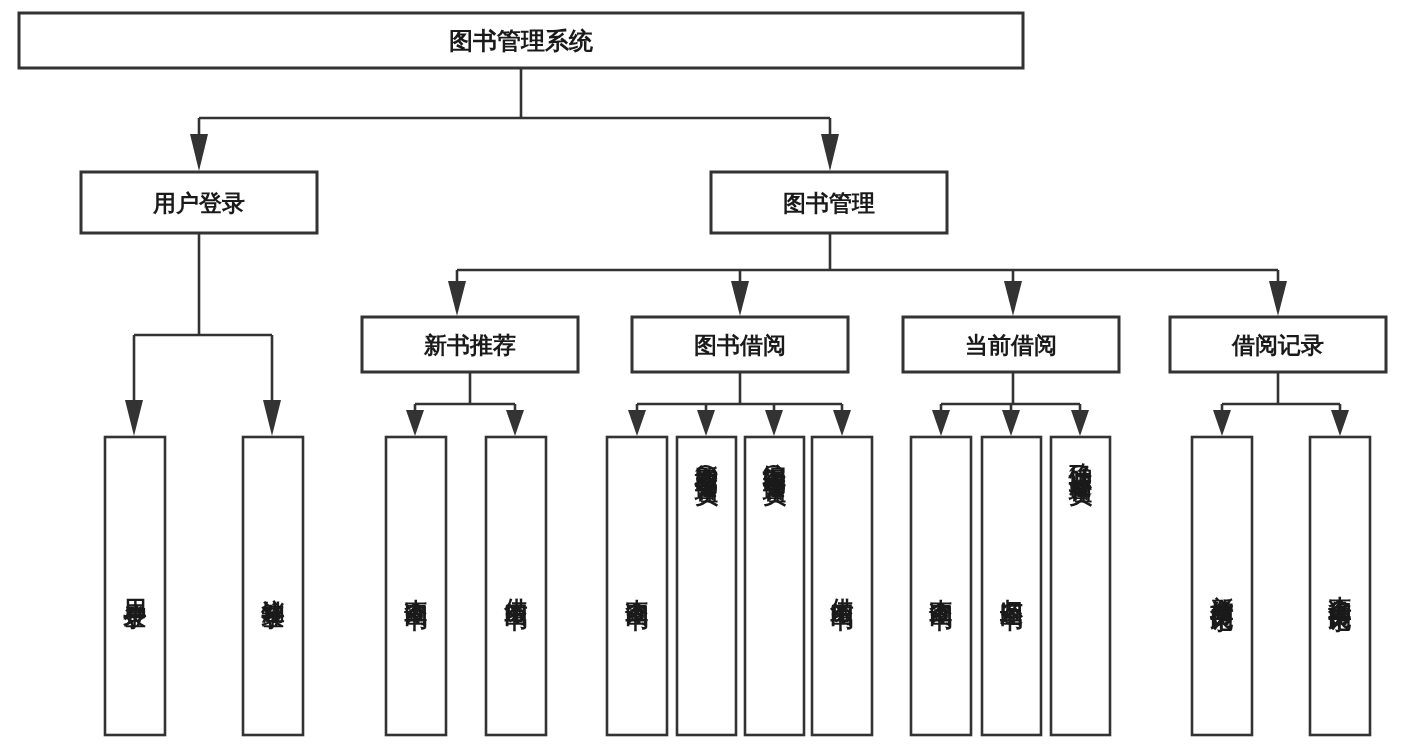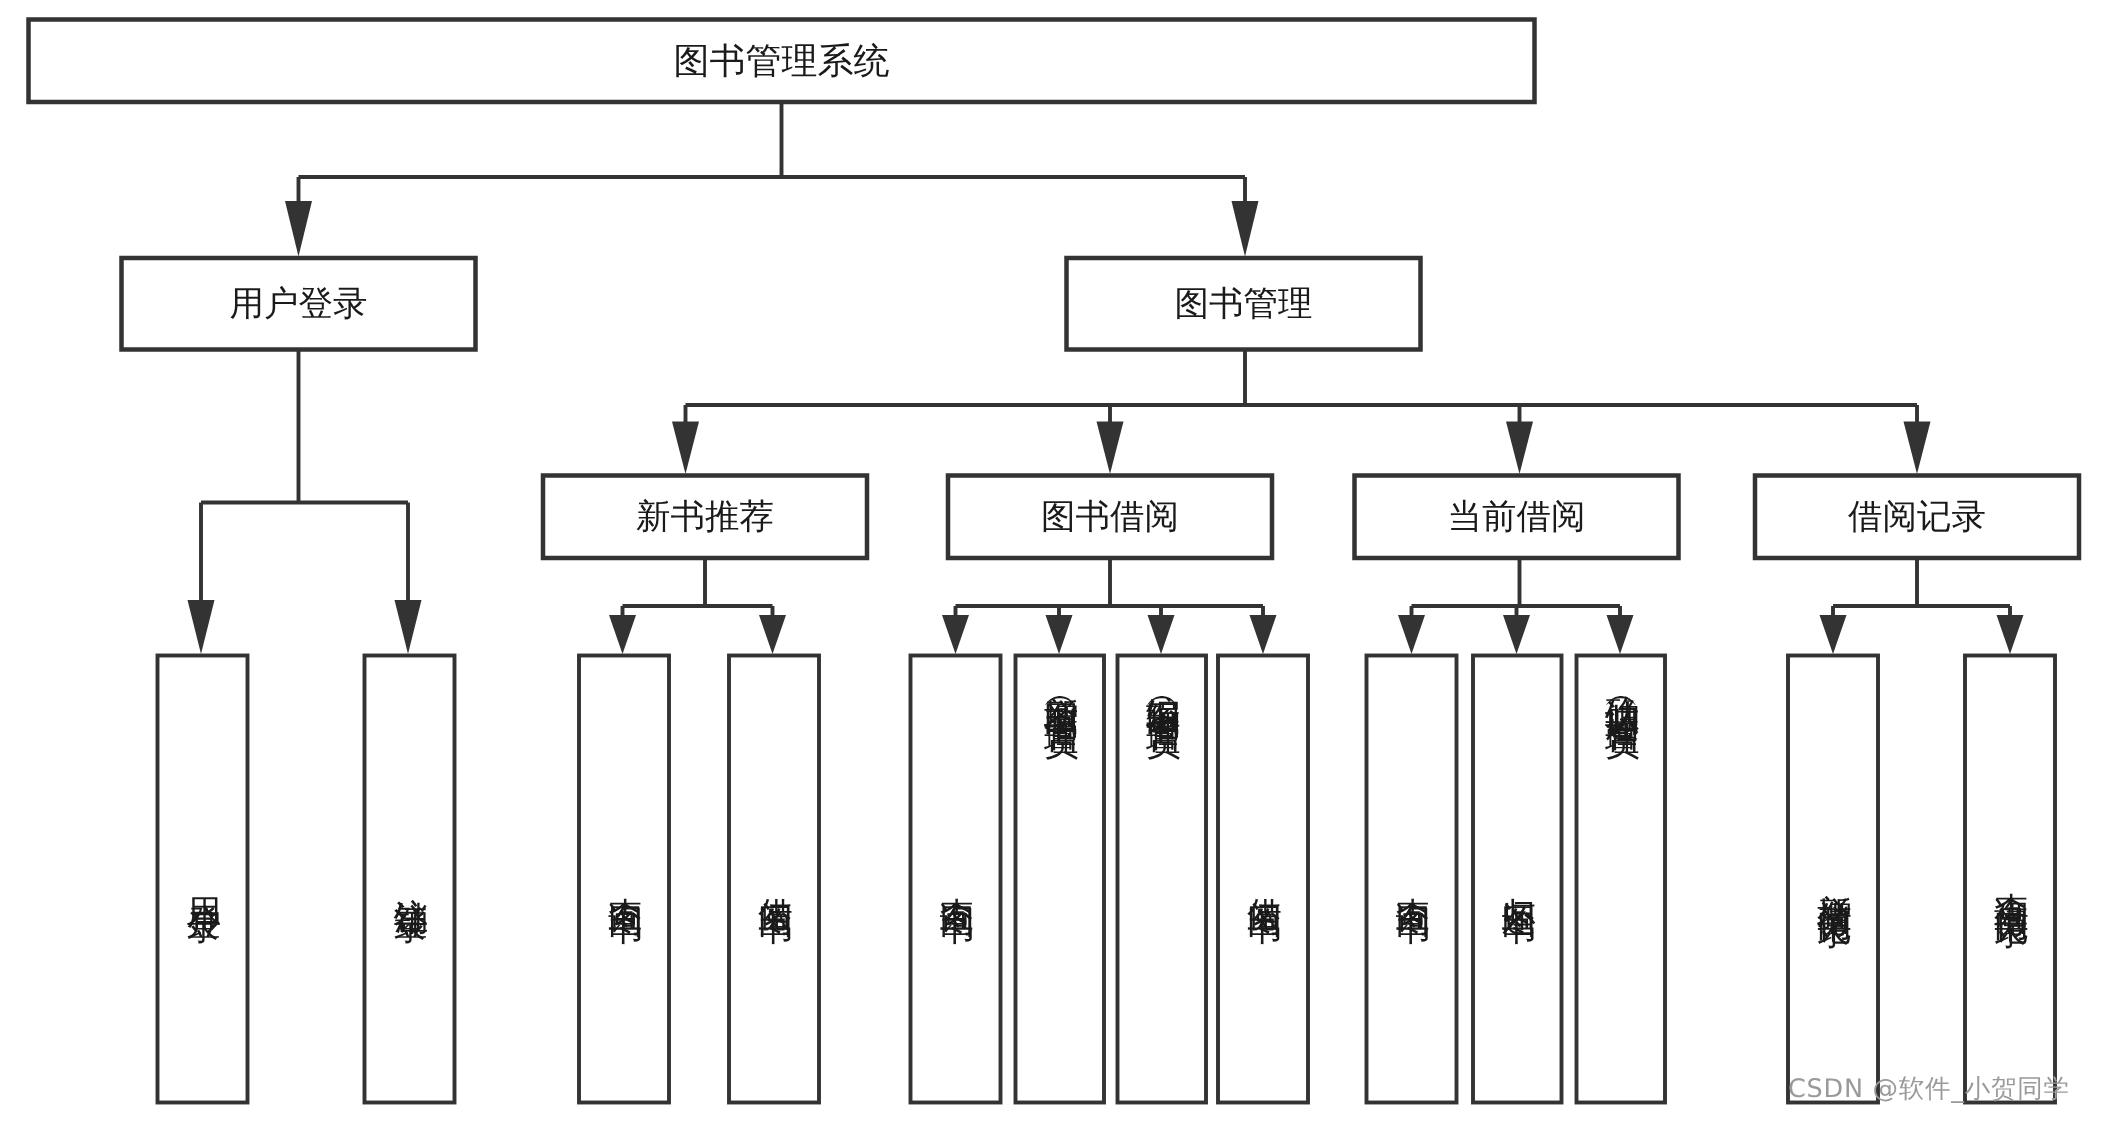--- a/index.html
+++ b/index.html
@@ -12,20 +12,21 @@
     width: 1405px;
     height: 747px;
     overflow: hidden;
     font-family: "DejaVu Sans", "Liberation Sans", sans-serif;
   }
   #diagram-root {
     position: relative;
     width: 1405px;
     height: 538px;
     background: #ffffff;
+    font-weight: bold;
   }
   svg.diagram {
     display: block;
     width: 1405px;
     height: 747px;
   }
   .node-rect {
     fill: #ffffff;
     stroke: #333333;
     stroke-width: 3;
@@ -241,15 +242,14 @@
     <span class="leaf-label" style="margin-top:8px;">确认归还（管理员）</span>
   </div>
 
   <div class="leaf-label-wrap" style="left:1192px; top:437px; width:60px; height:298px;">
     <span class="leaf-label">新增借阅记录</span>
   </div>
   <div class="leaf-label-wrap" style="left:1310px; top:437px; width:60px; height:298px;">
     <span class="leaf-label">查询借阅记录</span>
   </div>
 
-  <div class="watermark">CSDN @软件_小贺同学</div>
 
 </div>
 
 </body></html>

